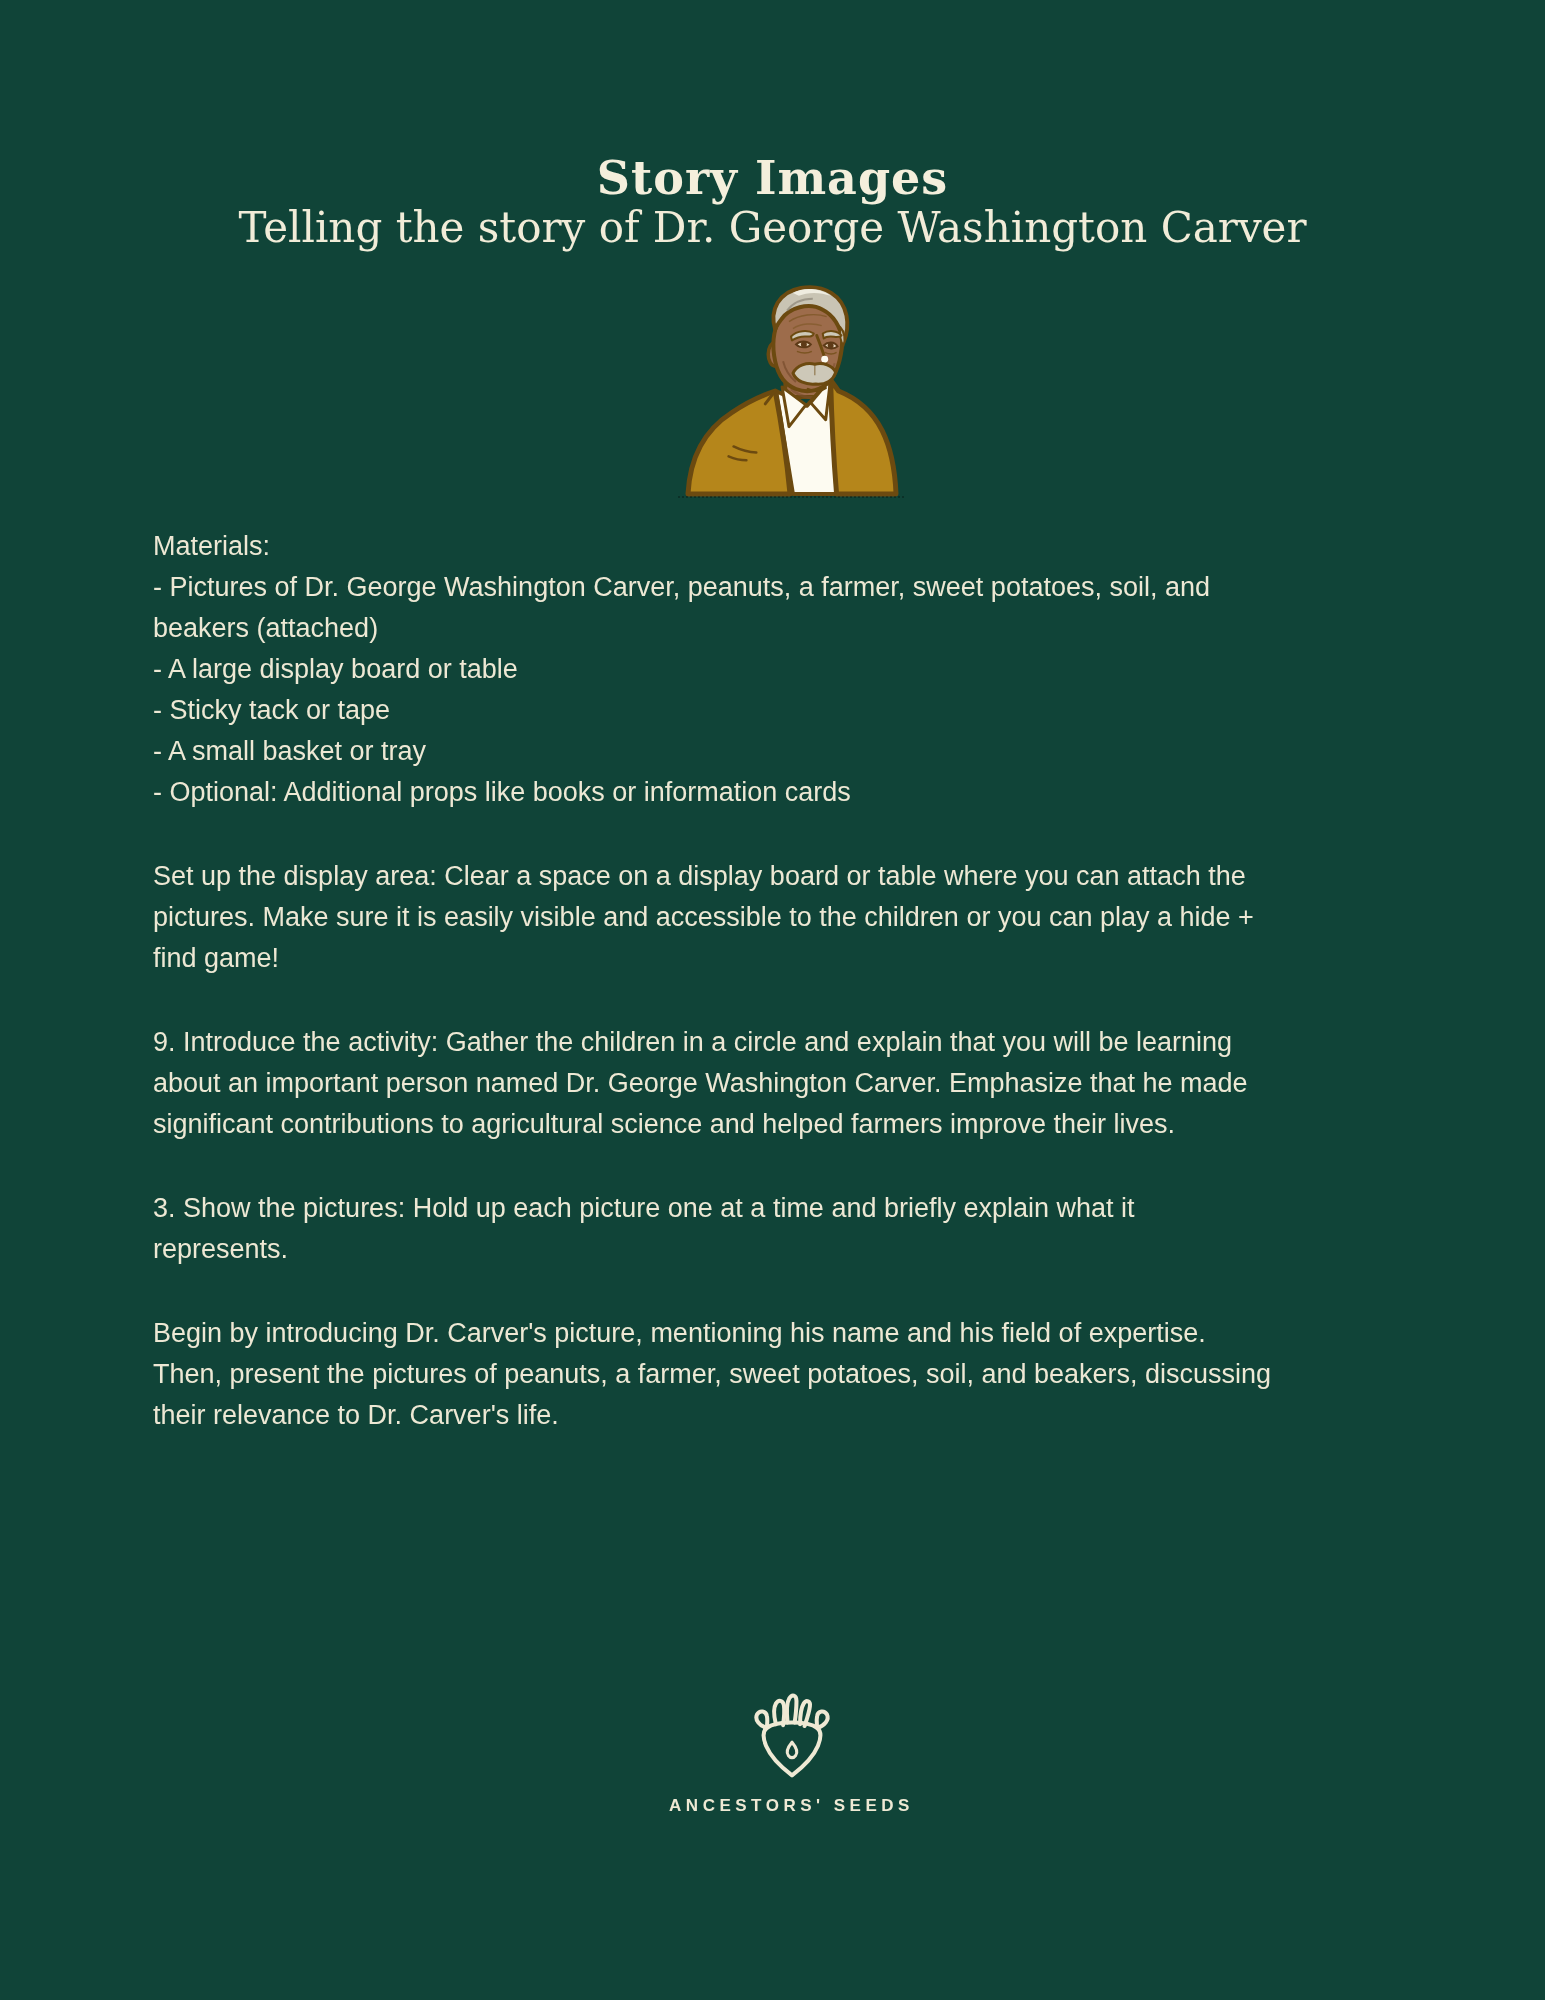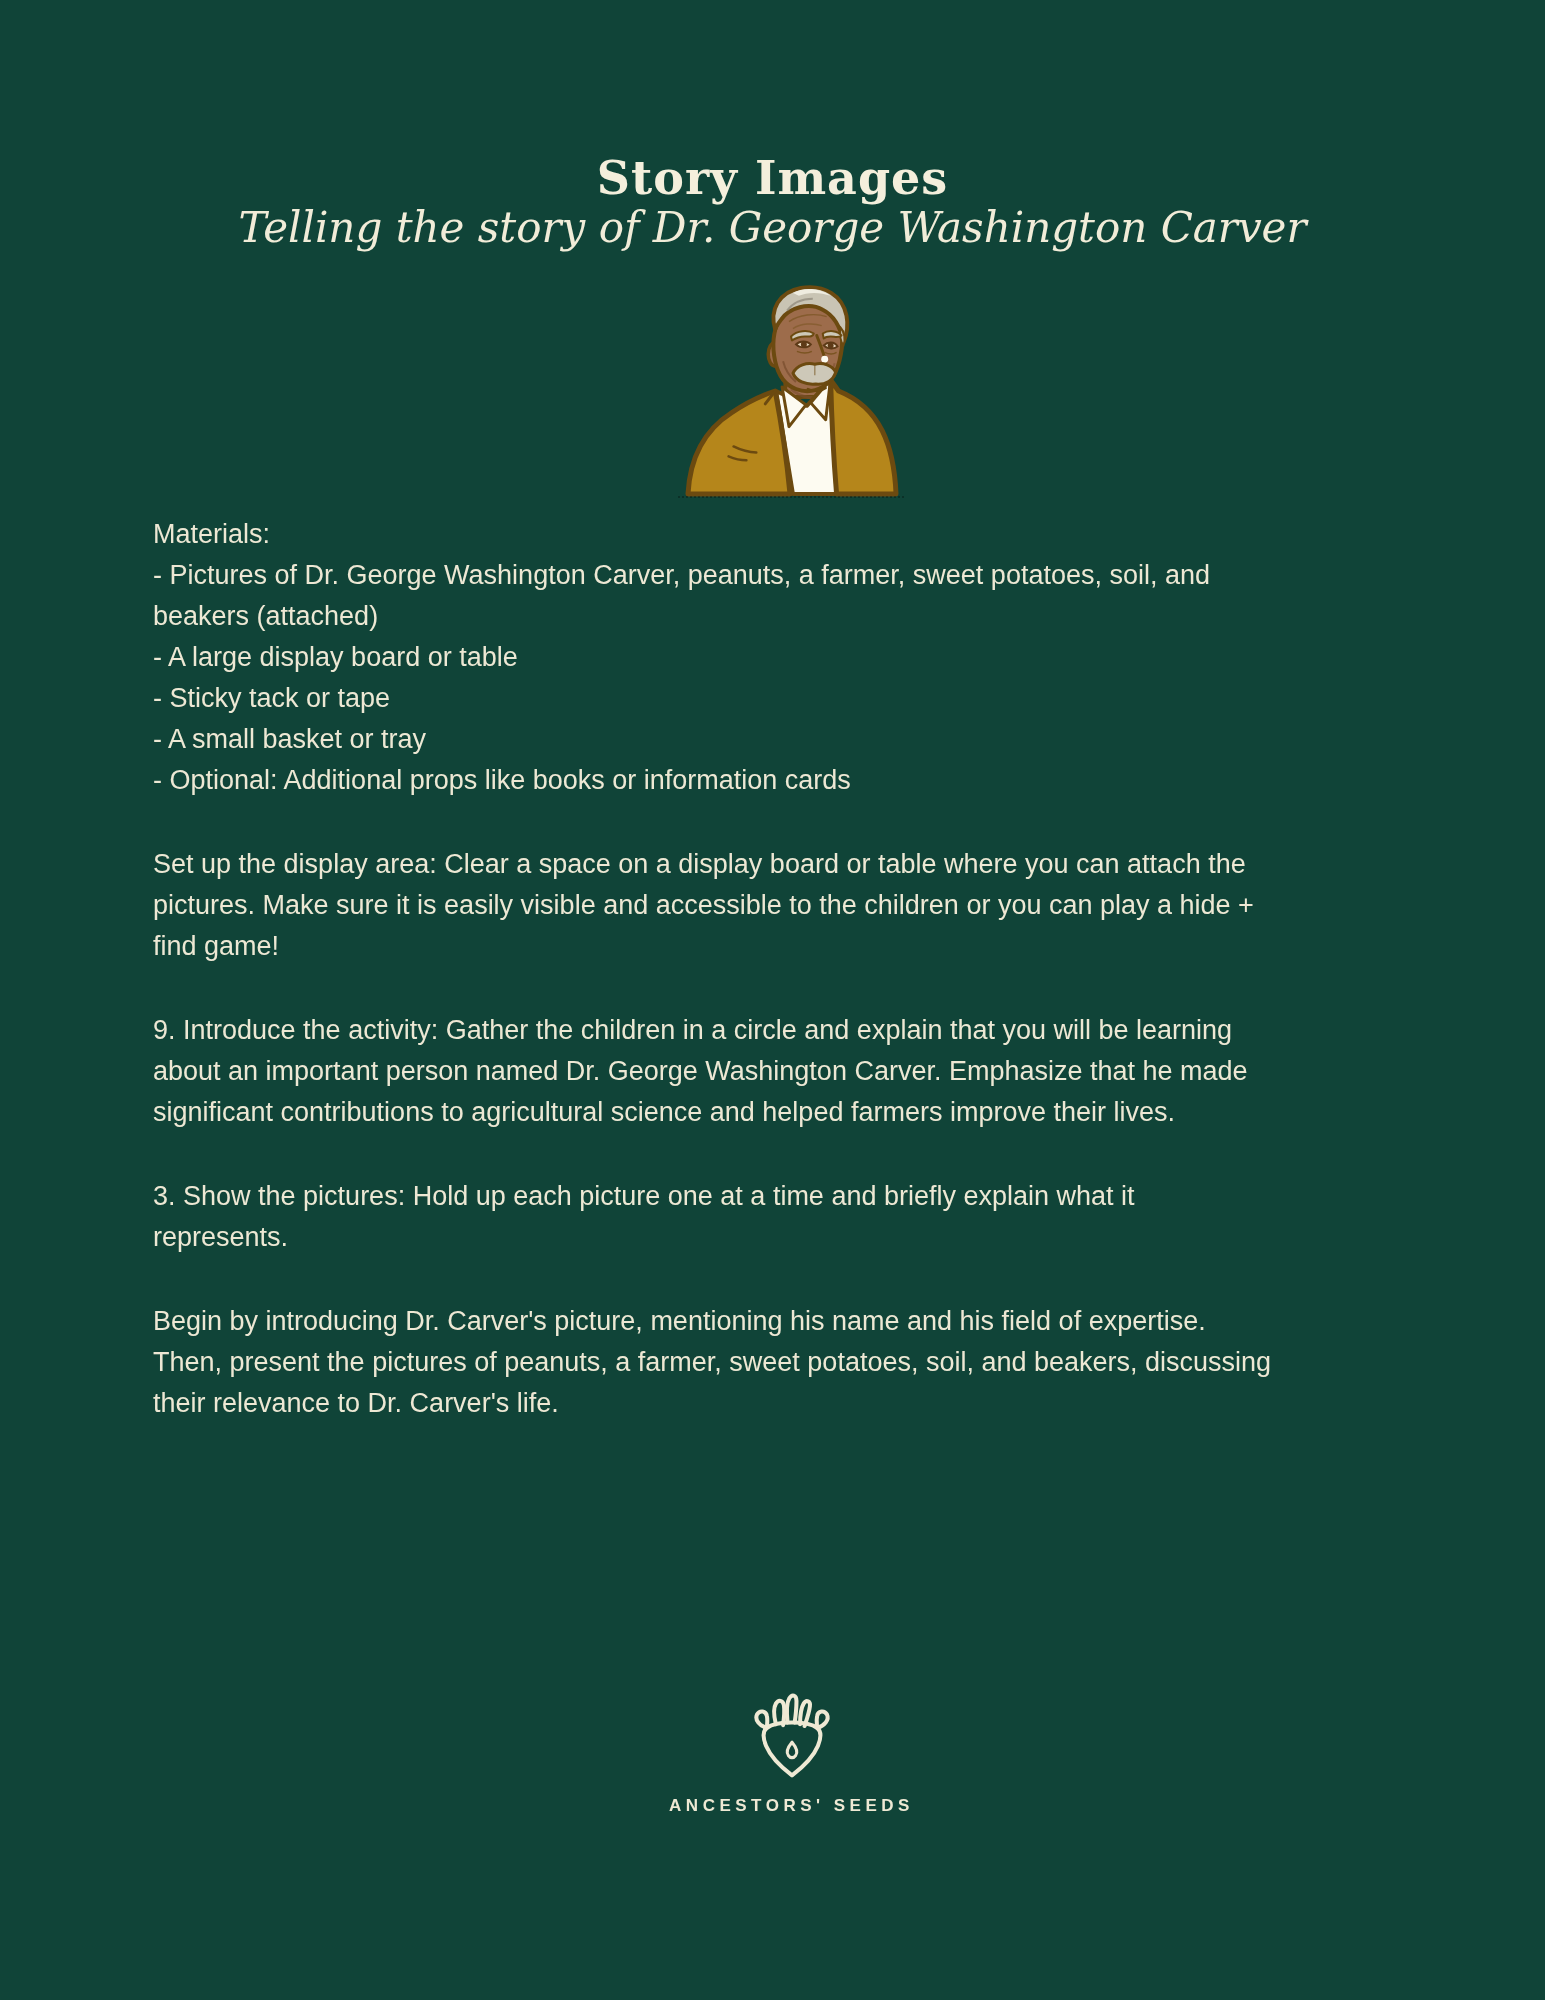--- a/index.html
+++ b/index.html
@@ -27,21 +27,20 @@
     letter-spacing: 1px;
     color: #F4EFDC;
   }
   .subtitle {
     position: absolute;
     top: 203px;
     left: 0;
     width: 100%;
     text-align: center;
     font-family: "DejaVu Serif", serif;
-    font-style: italic;
     font-weight: 400;
     font-size: 42px;
     color: #F1ECD8;
   }
   .portrait {
     position: absolute;
     top: 280px;
     left: 676px;
     width: 230px;
     height: 218px;
@@ -57,21 +56,21 @@
     top: 514px;
     left: 153px;
     width: 1340px;
     font-size: 27px;
     line-height: 41px;
     color: #EDE8D4;
     font-weight: 400;
   }
   .body-text .para {
     white-space: pre-line;
-    margin: 0 0 43px 0;
+    margin: 12px 0 43px 0;
   }
   .footer-logo {
     position: absolute;
     top: 1686px;
     left: 19px;
     width: 100%;
     text-align: center;
   }
   .footer-logo svg { display: inline-block; }
   .brand {

